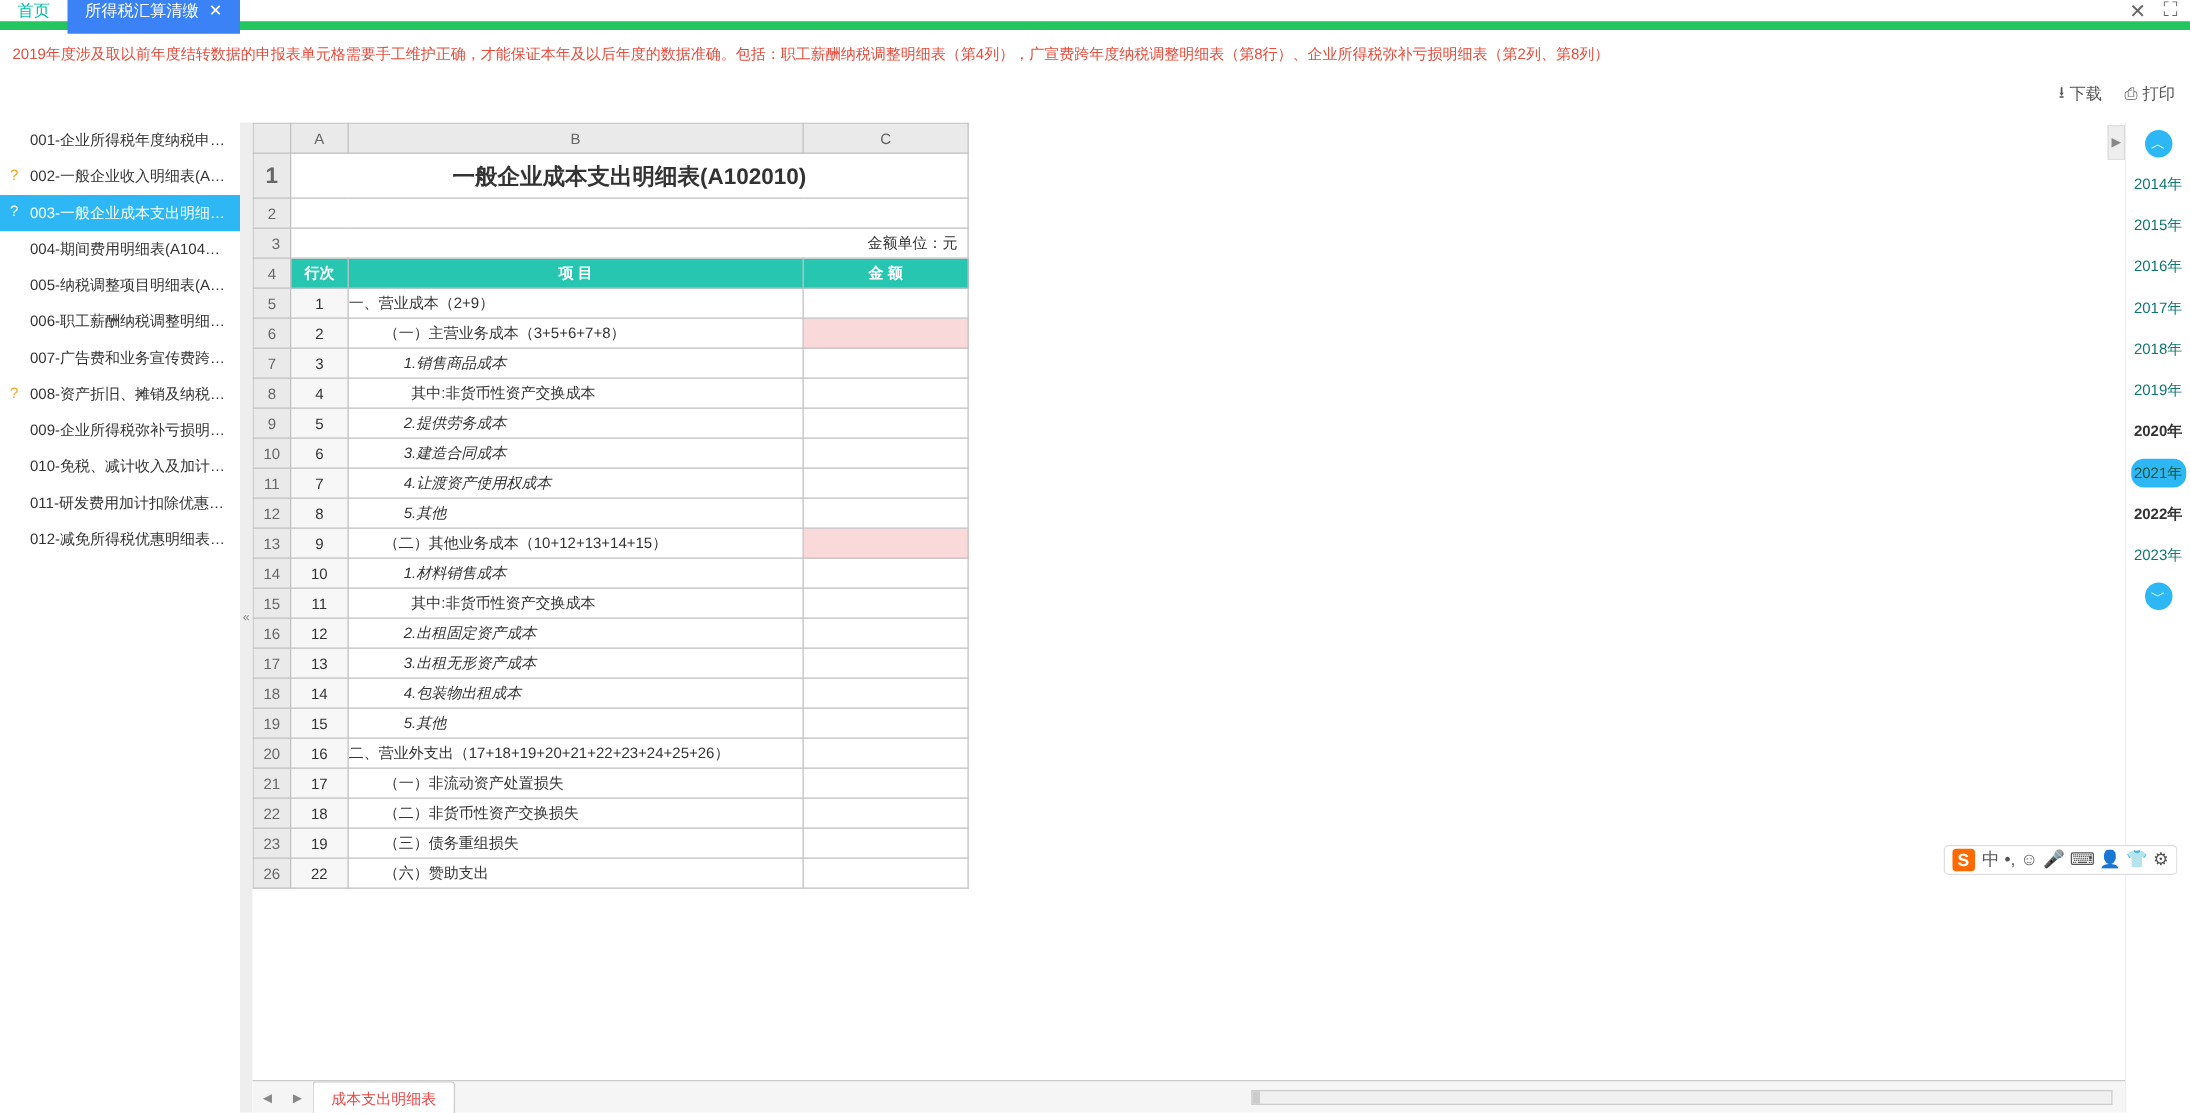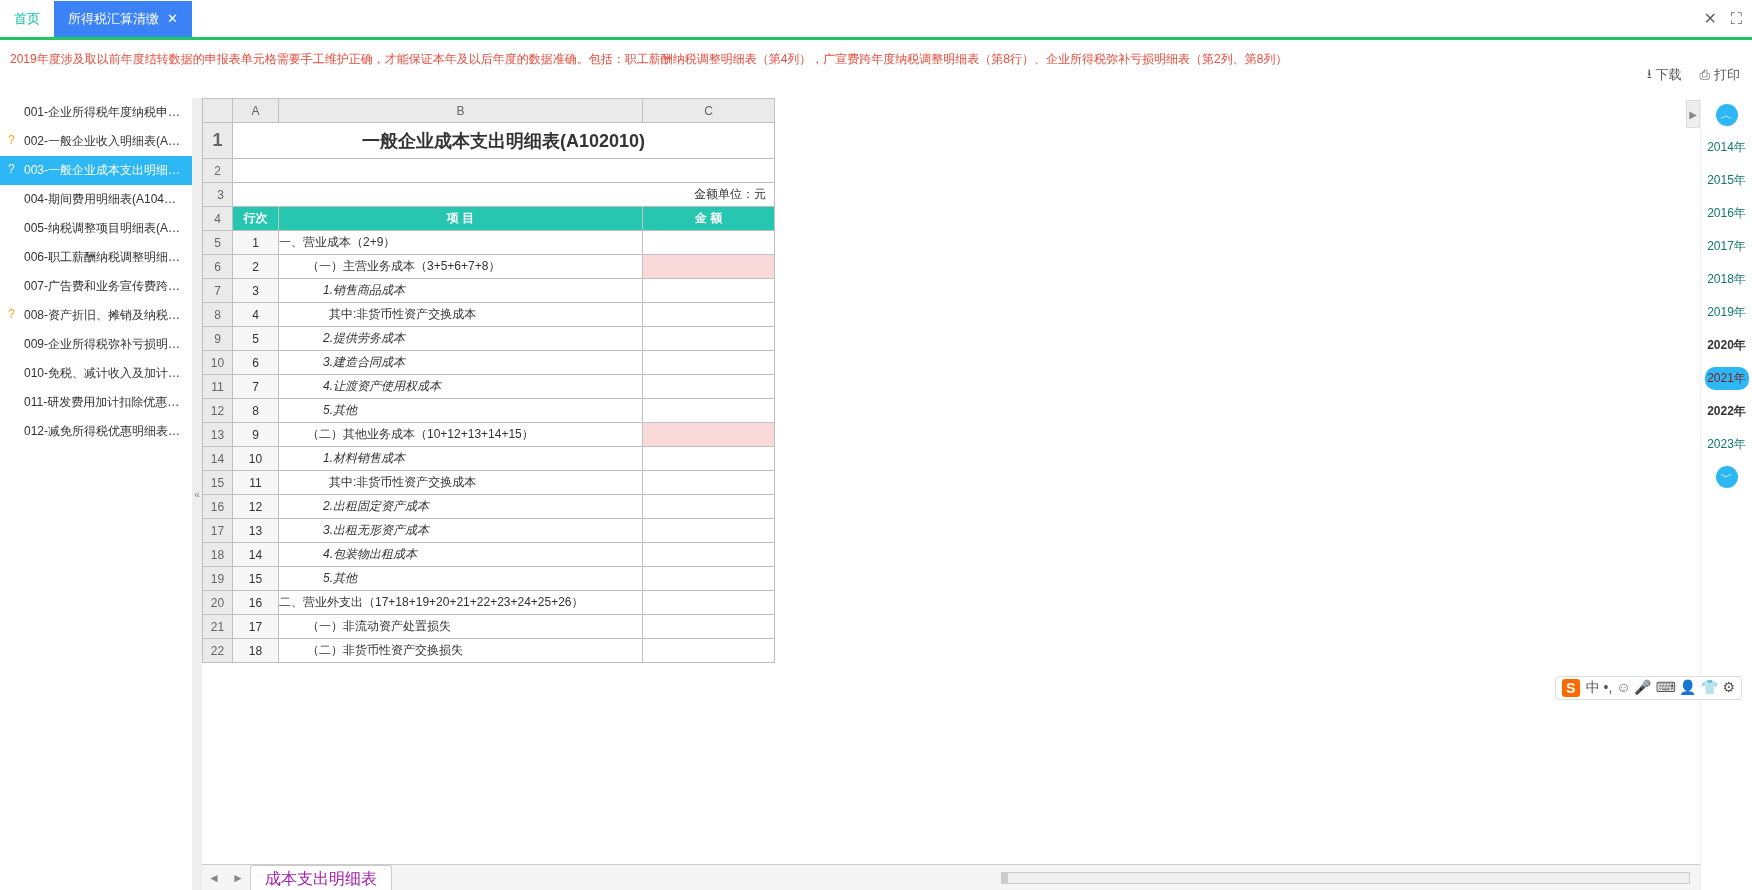--- a/index.html
+++ b/index.html
@@ -1,18 +1,18 @@
 <!DOCTYPE html>
 <html><head>
 <meta charset="utf-8">
 <style>
 * { box-sizing: border-box; margin: 0; padding: 0; }
 body { font-family: "Microsoft YaHei", Arial, sans-serif; font-size: 12px; color: #333; background: #fff; overflow: hidden; }
 
-.topbar { height: 40px; display: flex; align-items: center; border-bottom: 3px solid #22c55e; position: relative; }
+.topbar { height: 24px; display: flex; align-items: center; border-bottom: 7px solid #22c55e; position: relative; }
 .tab { height: 36px; line-height: 36px; padding: 0 14px; cursor: pointer; font-size: 13px; }
 .tab.home { color: #00bfa5; }
 .tab.active { background: #3b82f6; color: #fff; display: flex; align-items: center; }
 .tab.active .close { margin-left: 8px; font-size: 13px; }
 .topbar-right { position: absolute; right: 10px; display: flex; gap: 14px; align-items: center; font-size: 16px; color: #666; }
 
 .warning { color: #e74c3c; font-size: 12px; padding: 10px 10px; line-height: 1.6; }
 
 .toolbar-right { position: absolute; right: 12px; top: 64px; display: flex; gap: 18px; color: #555; font-size: 13px; }
 .toolbar-right .act { display: flex; align-items: center; gap: 4px; cursor: pointer; }
@@ -39,29 +39,29 @@
 .grid .hdr { background: #26c6b0 !important; color: #fff; text-align: center; font-weight: bold; }
 .grid .xh { text-align: center; background: #f7f7f7; }
 .grid .pink { background: #f9d9d9 !important; }
 .grid .item-cell { padding-left: 0; }
 .grid .indent1 { padding-left: 28px; }
 .grid .indent2 { padding-left: 44px; font-style: italic; }
 .grid .indent2b { padding-left: 50px; }
 
 .sheet-tabs { height: 26px; border-top: 1px solid #ccc; display: flex; align-items: center; background: #f5f5f5; position: relative; }
 .sheet-tabs .navbtn { width: 24px; text-align: center; color: #888; cursor: pointer; }
-.sheet-tabs .atab { padding: 0 14px; height: 26px; line-height: 26px; background: #fff; border: 1px solid #ccc; border-bottom: none; color: #a21caf; font-size: 16px; border-radius: 3px 3px 0 0; }
+.sheet-tabs .atab { padding: 0 14px; height: 26px; line-height: 26px; background: #fff; border: 1px solid #ccc; border-bottom: none; color: #ef4444; font-size: 12px; border-radius: 3px 3px 0 0; }
 .sheet-tabs .hscroll { position: absolute; right: 10px; width: 46%; height: 12px; }
 .sheet-tabs .hscroll .track { width:100%; height:12px; border:1px solid #ccc; background:#f0f0f0; position:relative; }
 
 .years { position: absolute; right: 0; top: 98px; bottom: 0; width: 52px; display: flex; flex-direction: column; align-items: center; padding-top: 6px; gap: 10px; border-left: 1px solid #eee; background: #fff; }
 .years .arrow { width: 22px; height: 22px; border-radius: 50%; background: #2db7f5; color: #fff; display: flex; align-items: center; justify-content: center; font-size: 12px; cursor: pointer; }
 .years .yr { font-size: 12px; color: #0f766e; width: 44px; text-align: center; padding: 3px 0; cursor: pointer; }
 .years .yr.bold { color: #333; font-weight: bold; }
-.years .yr.active { background: #2db7f5; color: #7f1d1d; border-radius: 10px; }
+.years .yr.active { background: #2db7f5; color: #14532d; border-radius: 10px; }
 
 .right-expander { position: absolute; right: 52px; top: 100px; width: 14px; height: 28px; background: #eee; color: #888; display:flex; align-items:center; justify-content:center; font-size:10px; cursor:pointer; border:1px solid #ddd; }
 
 .ime-bar { position: fixed; right: 10px; bottom: 190px; display: flex; align-items: center; gap: 6px; background: #fff; border: 1px solid #ddd; padding: 2px 6px; border-radius: 4px; font-size: 14px; }
 .ime-bar .s { background: #ff6a00; color: #fff; width: 18px; height: 18px; border-radius: 3px; display:flex; align-items:center; justify-content:center; font-weight:bold; }
 .ime-bar span { color: #555; }
 </style>
 </head>
 <body>
 
@@ -244,20 +244,32 @@
               <td class="xh">17</td>
               <td class="indent1">（一）非流动资产处置损失</td>
               <td></td>
             </tr>
             <tr>
               <td class="rownum">22</td>
               <td class="xh">18</td>
               <td class="indent1">（二）非货币性资产交换损失</td>
               <td></td>
             </tr>
+            <tr>
+              <td class="rownum">23</td>
+              <td class="xh">19</td>
+              <td class="indent1">（三）债务重组损失</td>
+              <td></td>
+            </tr>
+            <tr>
+              <td class="rownum">26</td>
+              <td class="xh">22</td>
+              <td class="indent1">（六）赞助支出</td>
+              <td></td>
+            </tr>
           </tbody>
       </table>
     </div>
     <div class="sheet-tabs">
       <div class="navbtn">◄</div>
       <div class="navbtn">►</div>
       <div class="atab">成本支出明细表</div>
       <div class="hscroll">
           <div class="track">
             <div style="position:absolute;left:0;top:0;width:6px;height:10px;background:#ccc"></div>

